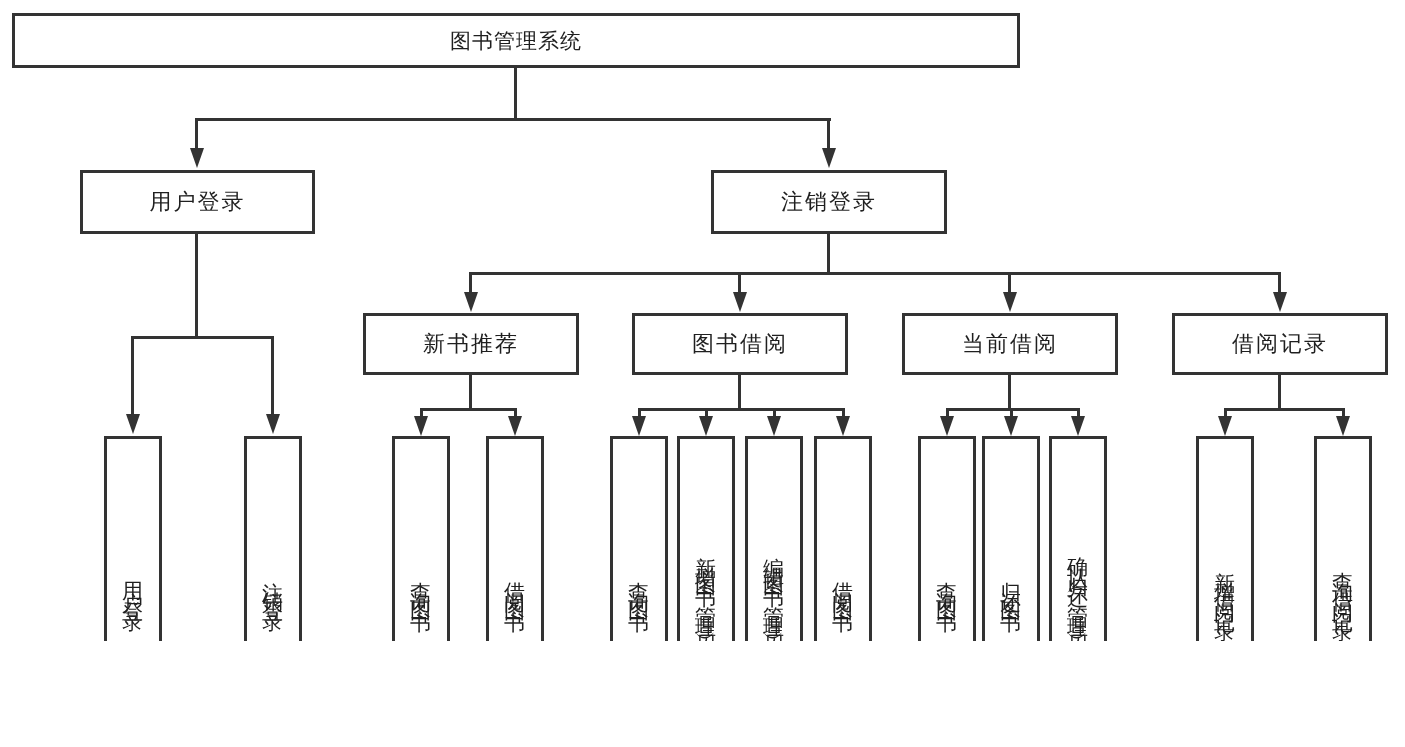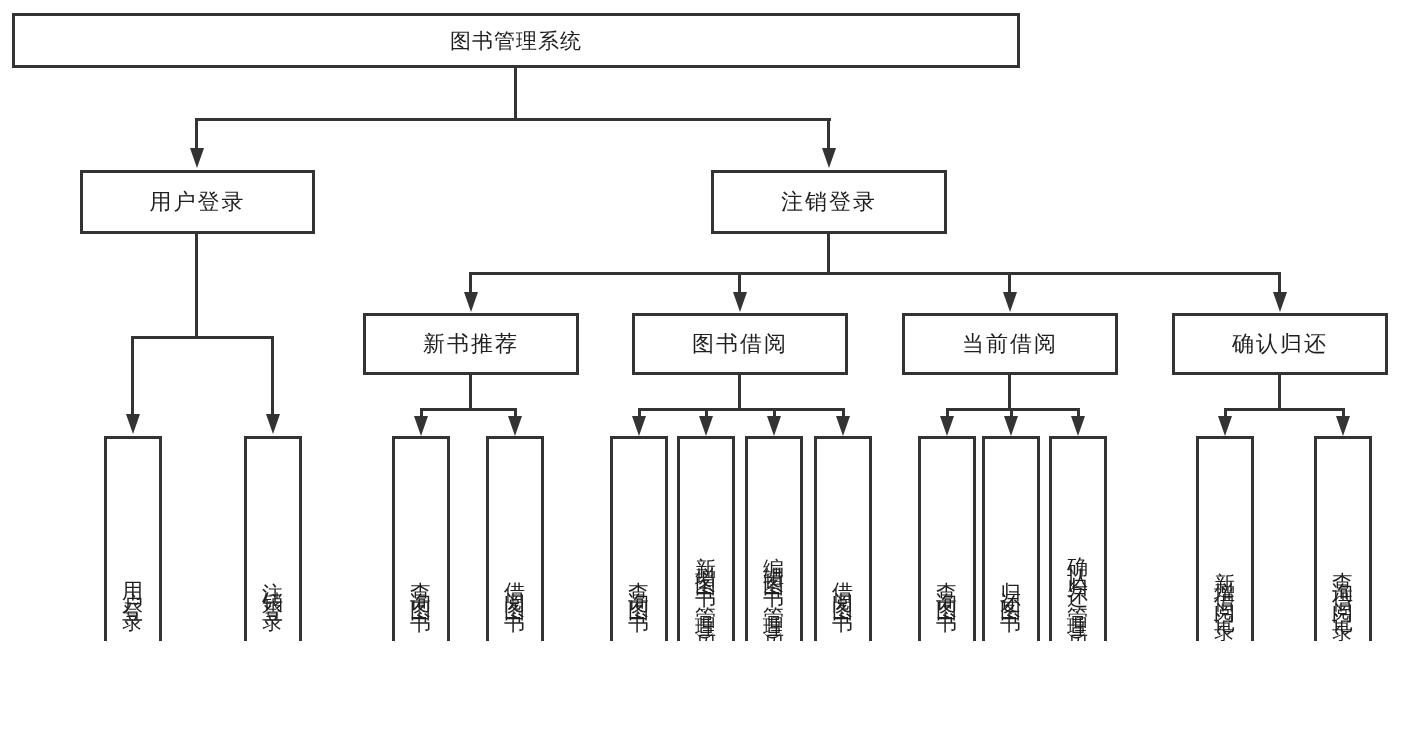--- a/index.html
+++ b/index.html
@@ -84,21 +84,21 @@
   <div class="box h" style="left:632px; top:313px; width:216px; height:62px;">
     <span>图书借阅</span>
   </div>
   <div class="box h" style="left:363px; top:313px; width:216px; height:62px;">
     <span>新书推荐</span>
   </div>
   <div class="box h" style="left:902px; top:313px; width:216px; height:62px;">
     <span>当前借阅</span>
   </div>
   <div class="box h" style="left:1172px; top:313px; width:216px; height:62px;">
-    <span>确认归还</span>
+    <span>借阅记录</span>
   </div>
 
   <div class="box leaf" style="left:104px; top:436px; width:58px; height:298px;">
     <span>用户登录</span>
   </div>
   <div class="box leaf" style="left:244px; top:436px; width:58px; height:298px;">
     <span>注销登录</span>
   </div>
   <div class="box leaf" style="left:392px; top:436px; width:58px; height:298px;">
     <span>查询图书</span>

